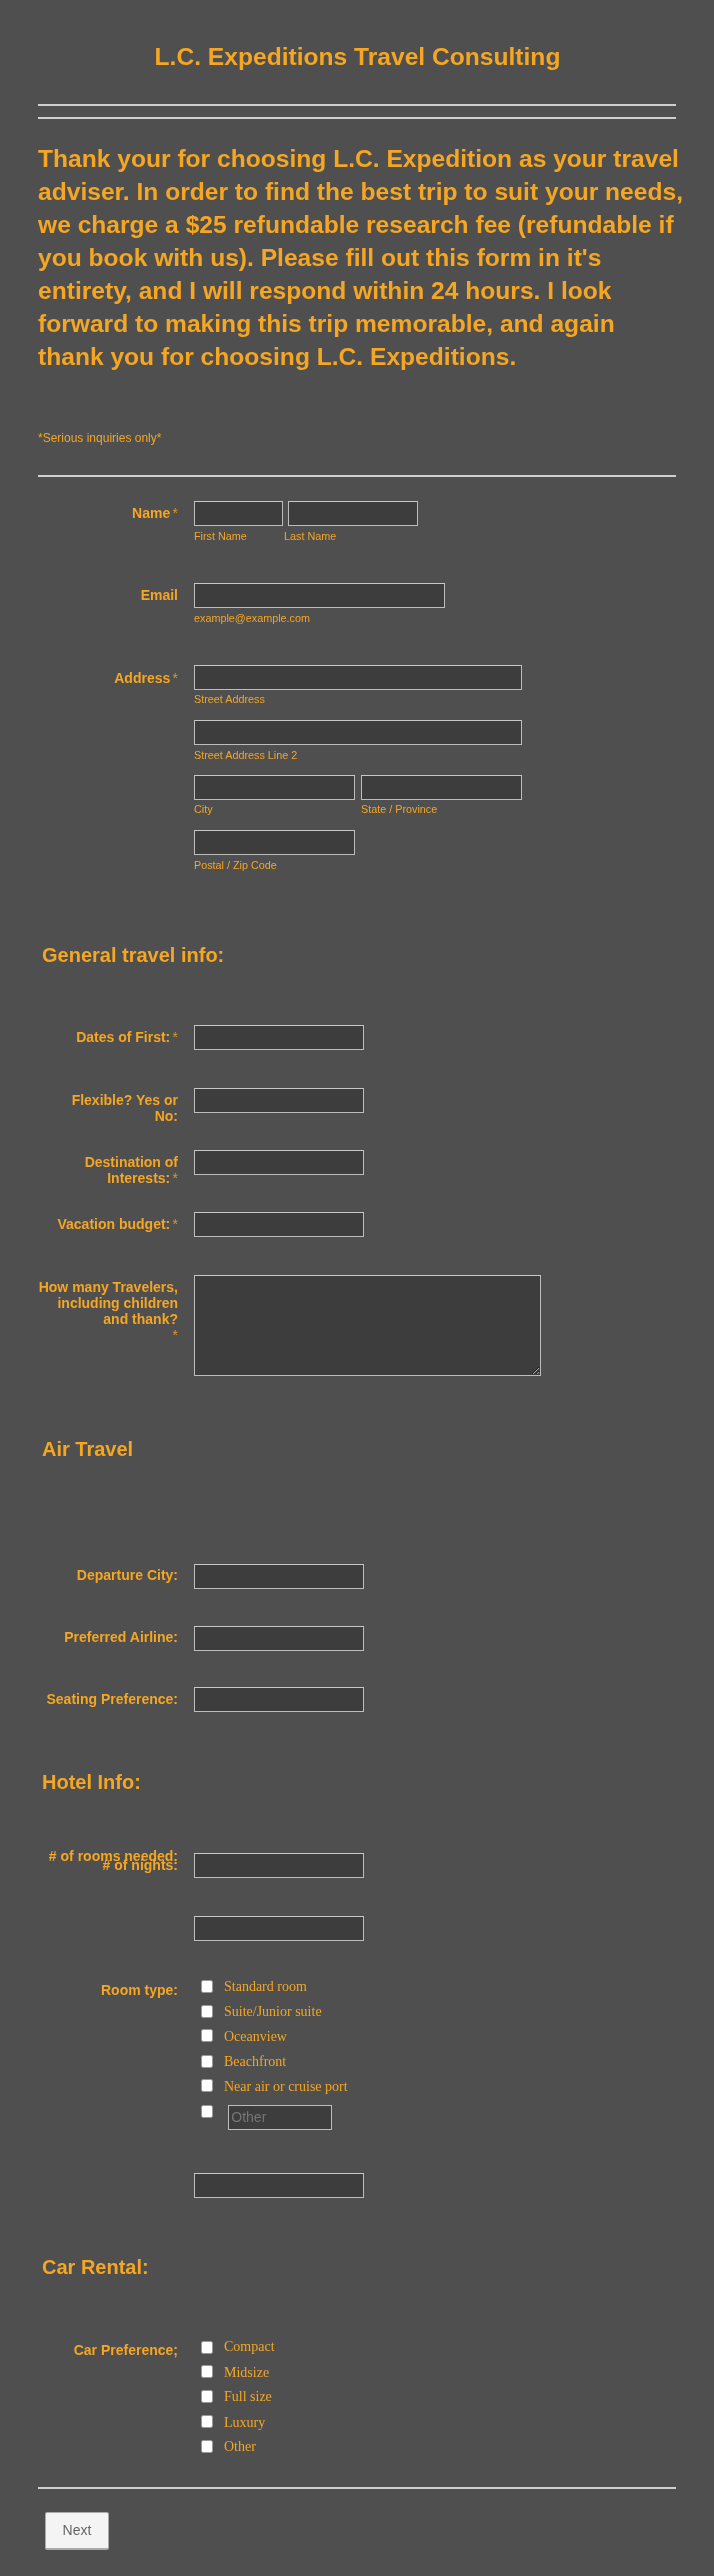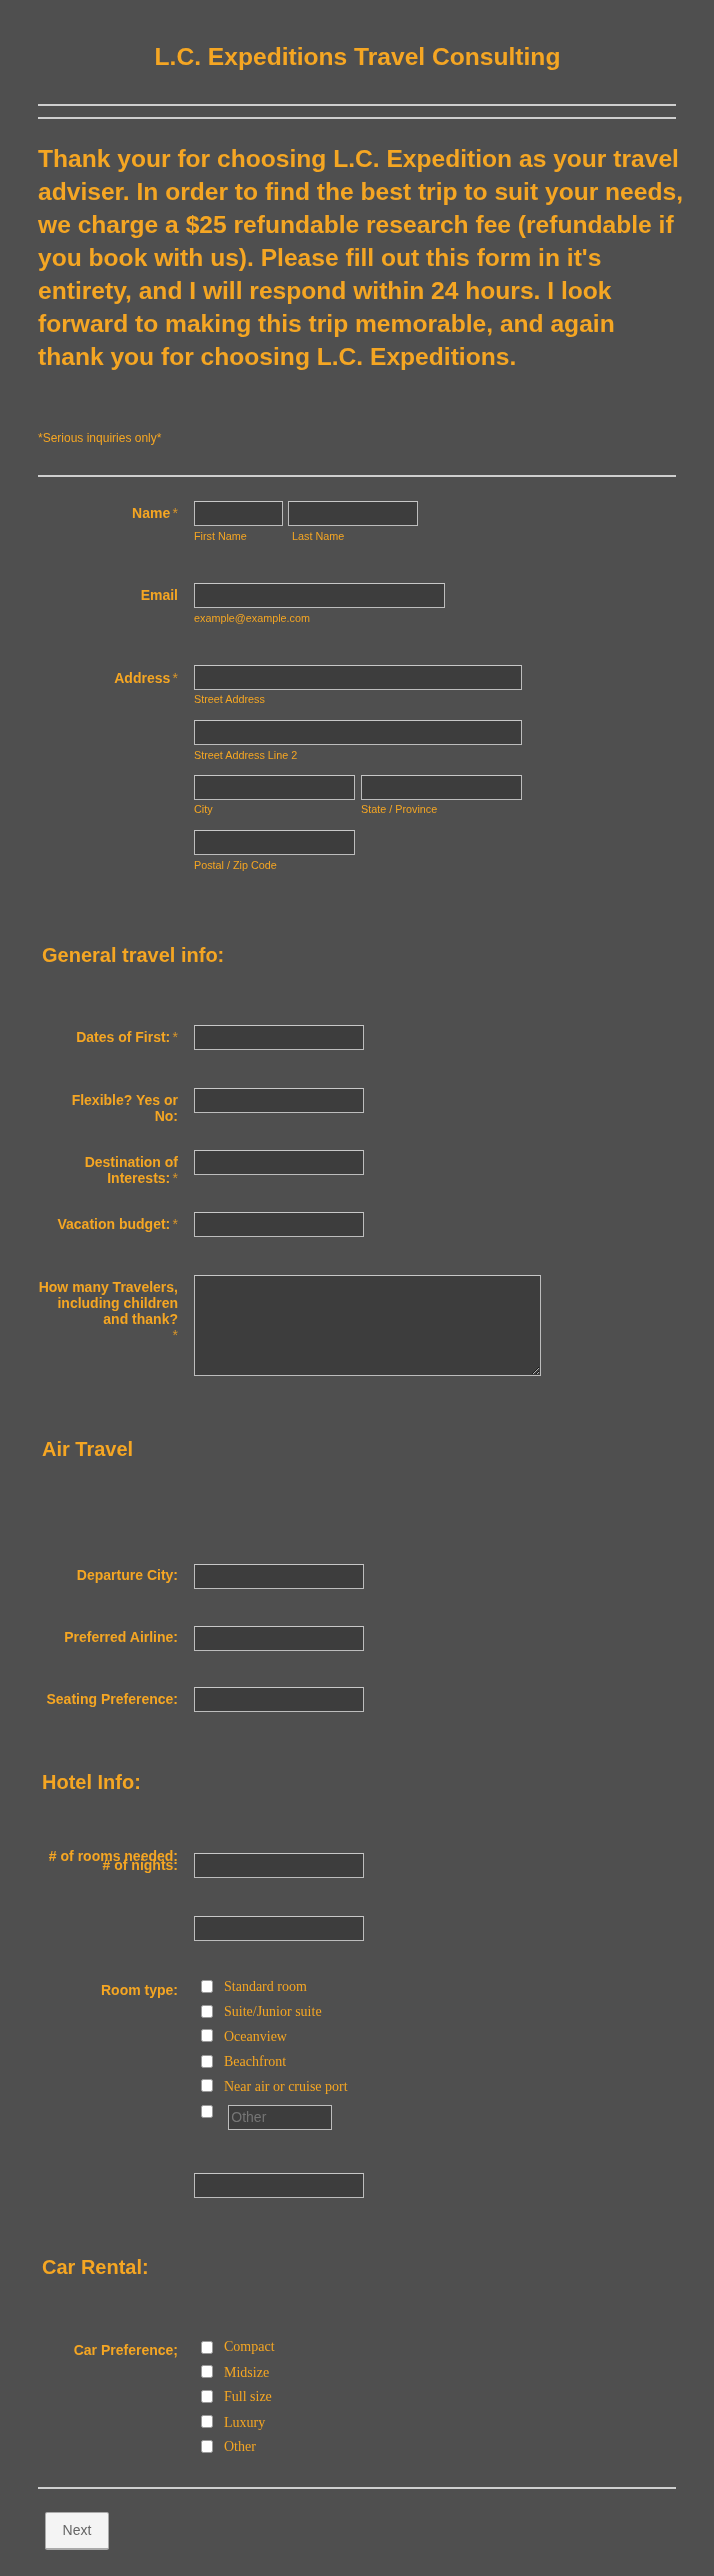--- a/index.html
+++ b/index.html
@@ -29,21 +29,21 @@
 <div class="abs hr" style="top:117px"></div>
 
 <div class="abs intro">Thank your for choosing L.C. Expedition as your travel adviser. In order to find the best trip to suit your needs, we charge a $25 refundable research fee (refundable if you book with us). Please fill out this form in it's entirety, and I will respond within 24 hours. I look forward to making this trip memorable, and again thank you for choosing L.C. Expeditions.</div>
 <div class="abs serious">*Serious inquiries only*</div>
 <div class="abs hr" style="top:475px"></div>
 
 <div class="abs lbl" style="top:505px"><span>Name</span><span class="req">*</span></div>
 <input class="abs inp" style="left: 194px; top: 501px; width: 89px;">
 <input class="abs inp" style="left: 288px; top: 501px; width: 130px;">
 <div class="abs sub" style="left:194px;top:530px">First Name</div>
-<div class="abs sub" style="left:292px;top:530px">Last Name</div>
+<div class="abs sub" style="left:284px;top:530px">Last Name</div>
 
 <div class="abs lbl" style="top:587px">Email</div>
 <input class="abs inp" style="left: 194px; top: 583px; width: 251px;">
 <div class="abs sub" style="left:194px;top:612px">example@example.com</div>
 
 <div class="abs lbl" style="top:670px"><span>Address</span><span class="req">*</span></div>
 <input class="abs inp" style="left: 194px; top: 665px; width: 328px;">
 <div class="abs sub" style="left:194px;top:693px">Street Address</div>
 <input class="abs inp" style="left: 194px; top: 720px; width: 328px;">
 <div class="abs sub" style="left:194px;top:749px">Street Address Line 2</div>

